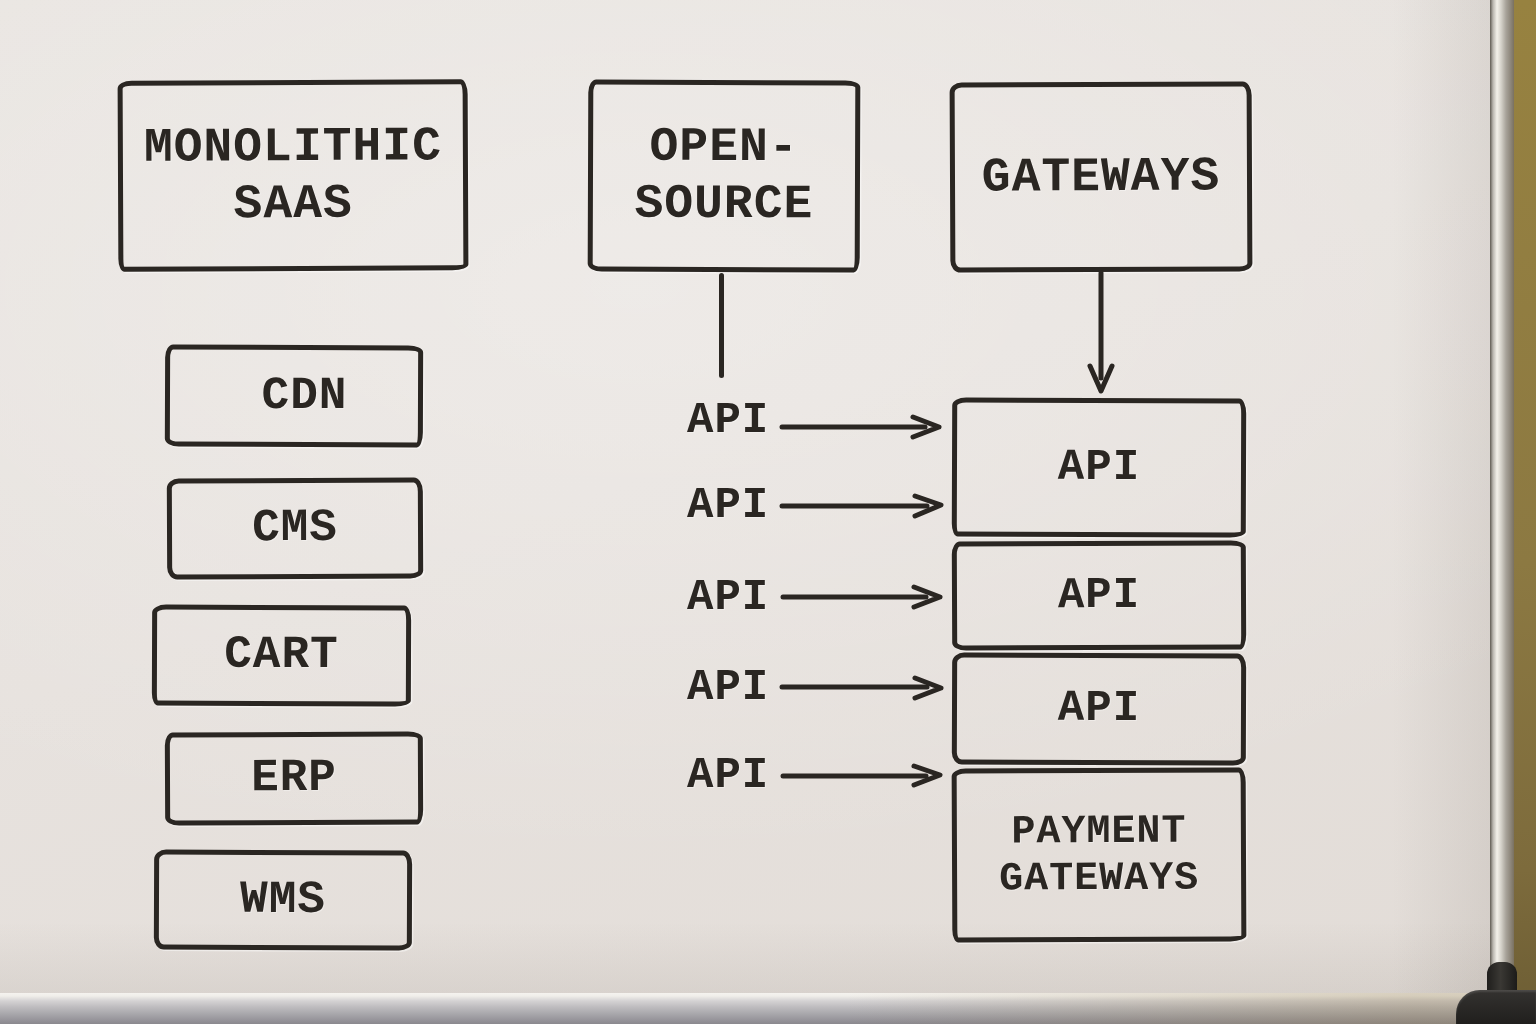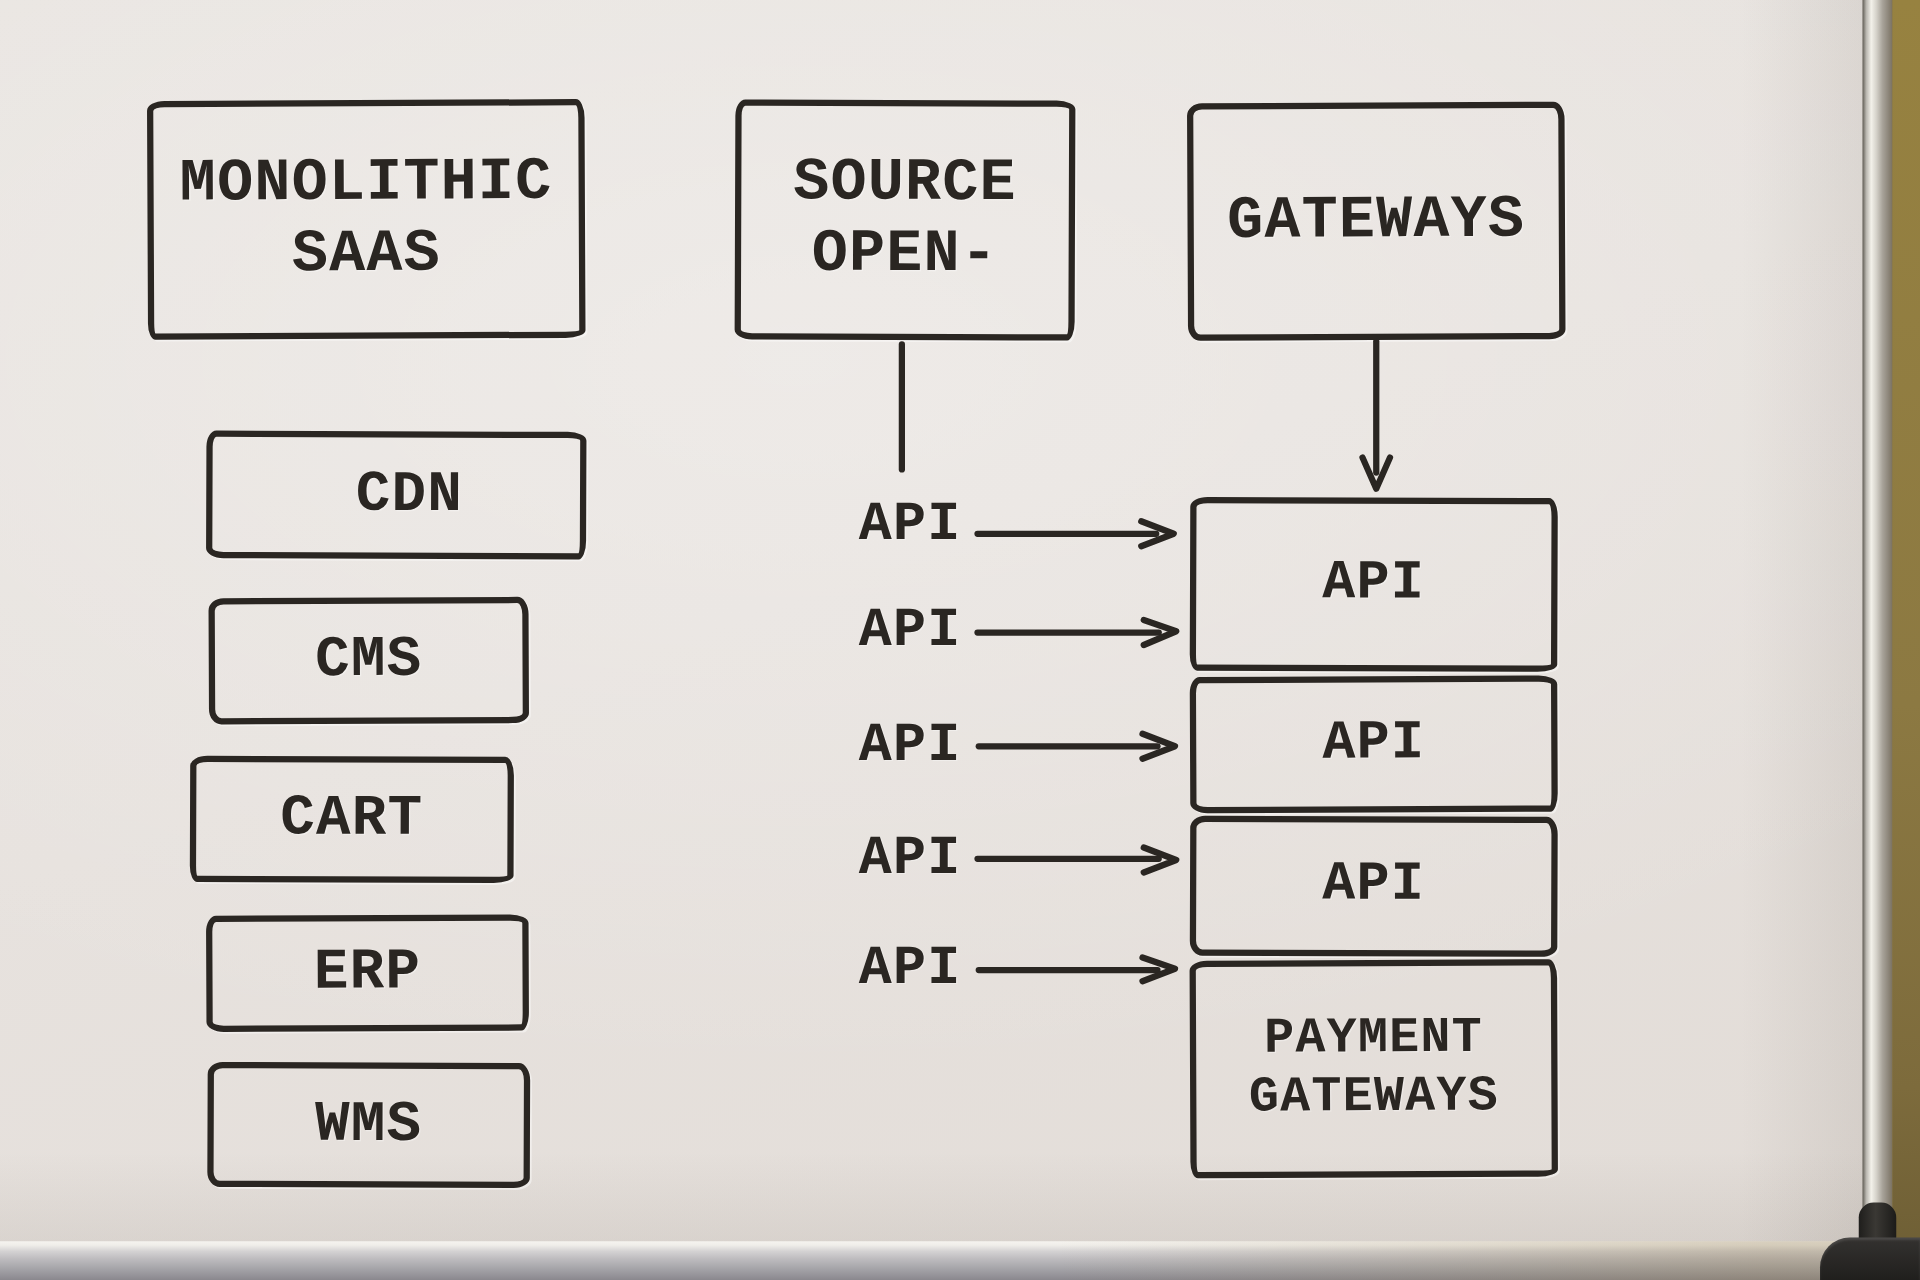--- a/index.html
+++ b/index.html
@@ -38,25 +38,25 @@
   .t-lg { font-size:46px; }
   .t-md { font-size:44px; }
   .t-sm { font-size:40px; }
 
   
   .box-monolithic { left:118px; top:80px;  width:350px; height:191px; }
   .box-opensource { left:588px; top:80px;  width:272px; height:192px; }
   .box-headless   { left:950px; top:82px;  width:302px; height:190px; }
 
   
-  .svc-0 { left:165px; top:345px; width:304px; height:102px;padding-left:21px; }
+  .svc-0 { left:165px; top:345px; width:258px; height:102px;padding-left:21px; }
   .svc-1 { left:167px; top:478px; width:256px; height:101px; }
   .svc-2 { left:152px; top:605px; width:259px; height:101px; }
   .svc-3 { left:165px; top:732px; width:258px; height:93px;  }
-  .svc-4 { left:166px; top:850px; width:258px; height:100px; }
+  .svc-4 { left:154px; top:850px; width:258px; height:100px; }
 
   
   .api-label { position:absolute; left:687px; }
   .api-0 { top:395px; } .api-1 { top:480px; } .api-2 { top:572px; }
   .api-3 { top:662px; } .api-4 { top:750px; }
 
   
   .h-arrow { position:absolute; left:779px; width:172px; height:28px; }
   .ha-0 { top:413px; } .ha-1 { top:491px; } .ha-2 { top:583px; }
   .ha-3 { top:673px; } .ha-4 { top:761px; }
@@ -127,22 +127,22 @@
       <span class="label t-lg">CART</span>
     </div>
     <div class="hand-box wob-b r1 svc-3">
       <span class="label t-lg">ERP</span>
     </div>
     <div class="hand-box wob-c r2 svc-4">
       <span class="label t-lg">WMS</span>
     </div>
 
     <div class="hand-box wob-b r2 box-opensource">
+      <span class="label t-xl">OPEN-</span>
       <span class="label t-xl">SOURCE</span>
-      <span class="label t-xl">OPEN-</span>
     </div>
 
     <div class="v-line"></div>
 
     <span class="label t-md api-label api-0">API</span>
     <span class="label t-md api-label api-1">API</span>
     <span class="label t-md api-label api-2">API</span>
     <span class="label t-md api-label api-3">API</span>
     <span class="label t-md api-label api-4">API</span>
 

